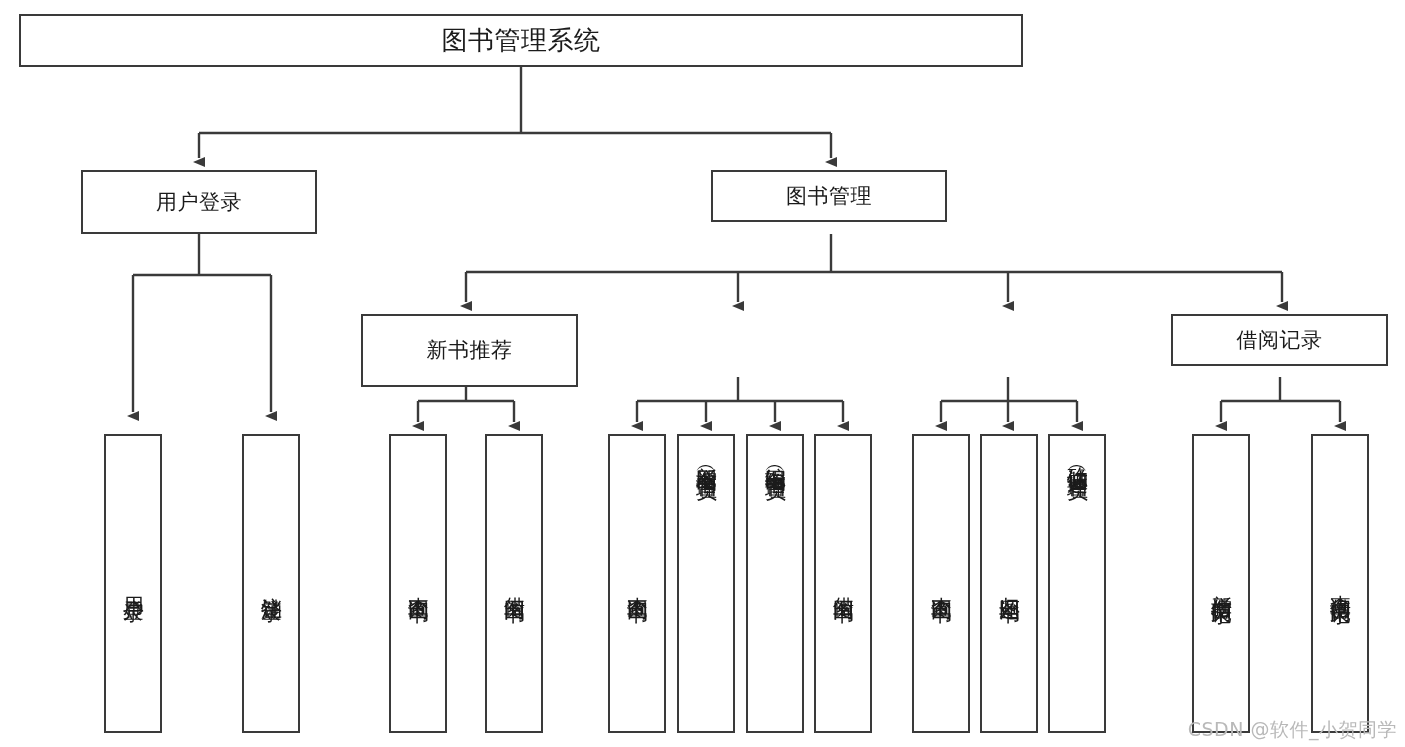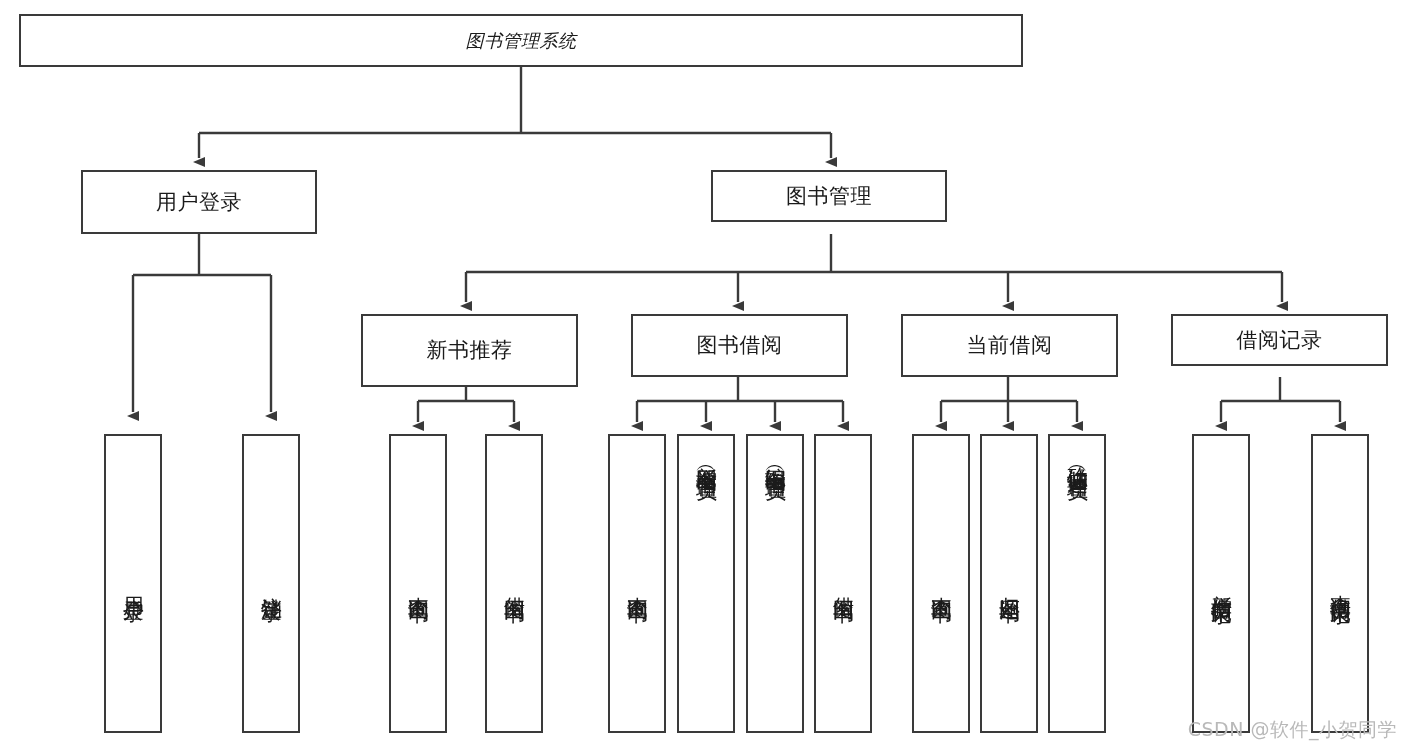--- a/index.html
+++ b/index.html
@@ -35,21 +35,21 @@
     display:block;
     text-align:center;
     line-height:1.18;
     white-space:nowrap;
   }
   
   .node.h .label{
     font-size:21px;
     letter-spacing:0.5px;
   }
-  .node.root .label{font-size:18px;font-style:italic;}
+  .node.root .label{font-size:26px;}
   
   .node.v{
     align-items:flex-start;
     justify-content:center;
     padding-top:14px;
   }
   .node.v .label{
     writing-mode:vertical-rl;
     text-orientation:upright;
     font-size:21px;
@@ -134,26 +134,20 @@
   <div class="node h" style="left:81px; top:170px; width:236px; height:64px;">
     <span class="label">用户登录</span>
   </div>
   <div class="node h" style="left:711px; top:170px; width:236px; height:52px;">
     <span class="label">图书管理</span>
   </div>
 
   <div class="node h" style="left:361px; top:314px; width:217px; height:73px;">
     <span class="label">新书推荐</span>
   </div>
-  <div class="node h" style="left:631px; top:314px; width:217px; height:63px;">
-    <span class="label">图书借阅</span>
-  </div>
-  <div class="node h" style="left:901px; top:314px; width:217px; height:63px;">
-    <span class="label">当前借阅</span>
-  </div>
   <div class="node h" style="left:1171px; top:314px; width:217px; height:52px;">
     <span class="label">借阅记录</span>
   </div>
 
   <div class="node v center" style="left:104px; top:434px; width:58px; height:299px;">
     <span class="label">用户登录</span>
   </div>
   <div class="node v center" style="left:242px; top:434px; width:58px; height:299px;">
     <span class="label">注销登录</span>
   </div>

